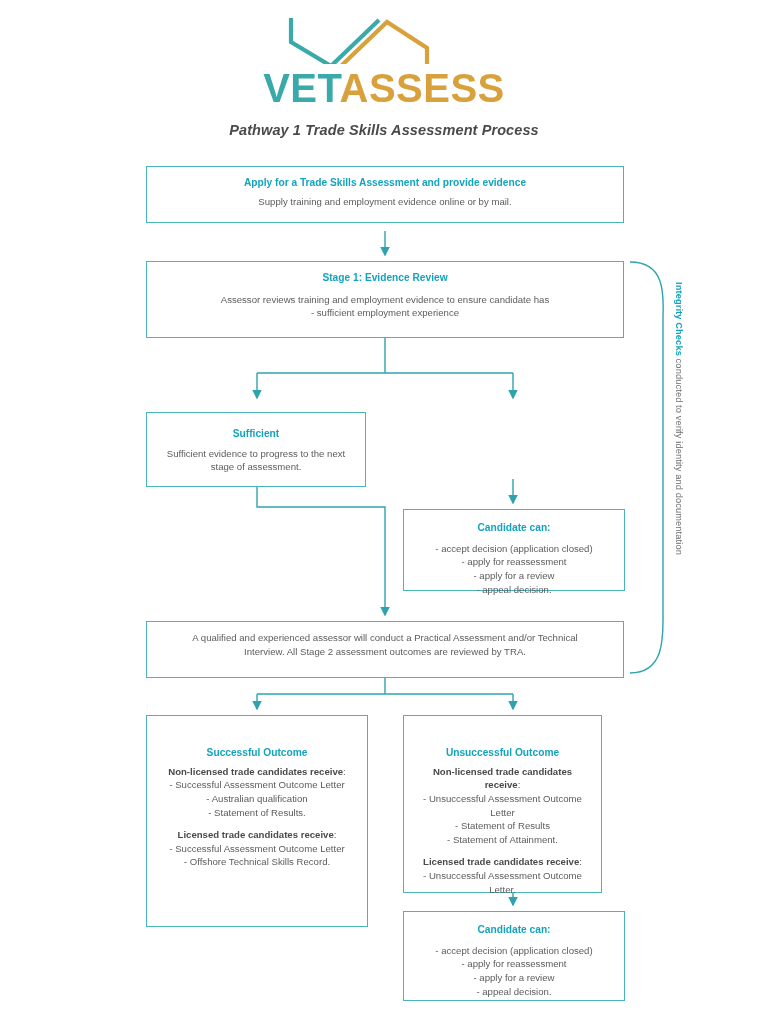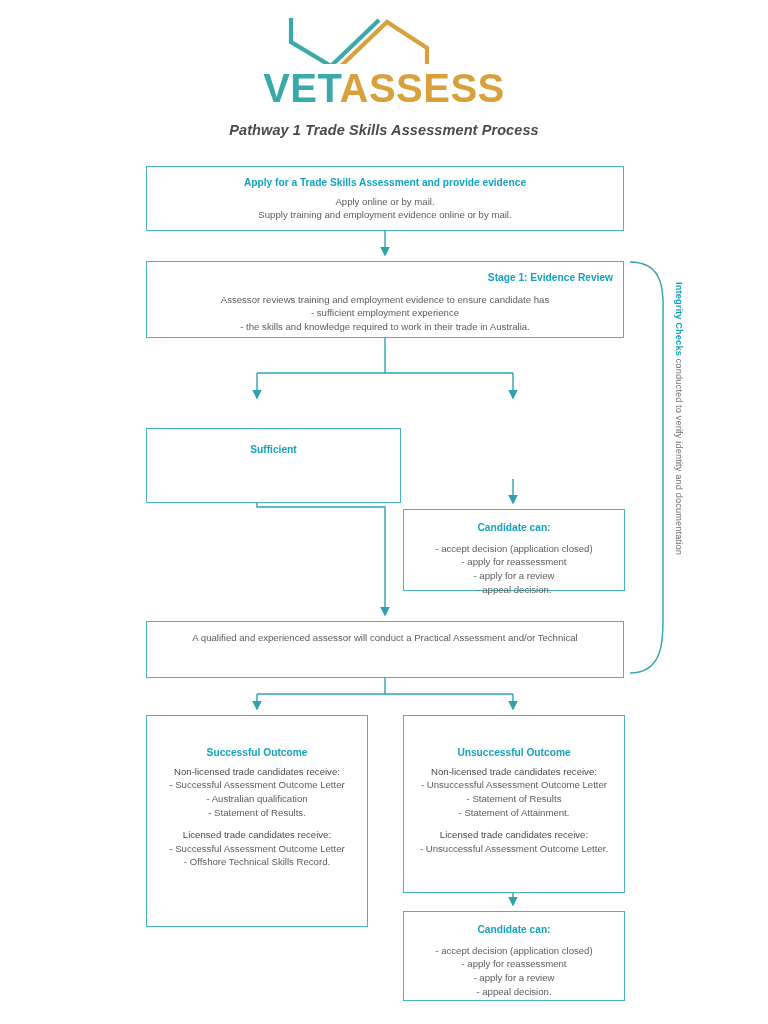--- a/index.html
+++ b/index.html
@@ -60,40 +60,40 @@
     font-size: 10.2px;
     line-height: 1.35;
     margin-bottom: 6px;
   }
   .box .bd {
     font-size: 9.6px;
     line-height: 1.42;
     color: #5b5c5e;
   }
   .box .bd .sub {
-    font-weight: normal;
+    font-weight: bold;
     color: #4a4a4c;
   }
   .box .bd .gap { display: block; height: 9px; }
 
   
-  #box-apply      { left: 146px; top: 166px; width: 478px; height: 65px; }
+  #box-apply      { left: 146px; top: 166px; width: 478px; height: 57px; }
   #box-stage1     { left: 146px; top: 261px; width: 478px; height: 77px; }
-  #box-sufficient { left: 146px; top: 428px; width: 255px; height: 75px; }
+  #box-sufficient { left: 146px; top: 412px; width: 220px; height: 75px; }
   #box-insufficient { left: 403px; top: 404px; width: 222px; height: 75px; }
   #box-cand1      { left: 403px; top: 509px; width: 222px; height: 82px; }
   #box-stage2     { left: 146px; top: 621px; width: 478px; height: 57px; }
   #box-success    { left: 146px; top: 715px; width: 222px; height: 212px; }
-  #box-unsuccess  { left: 403px; top: 715px; width: 222px; height: 178px; }
+  #box-unsuccess  { left: 403px; top: 715px; width: 199px; height: 178px; }
   #box-cand2      { left: 403px; top: 911px; width: 222px; height: 90px; }
 
   #box-cand1 .hd, #box-cand2 .hd { margin-bottom: 7px; }
   #box-success .hd, #box-unsuccess .hd { margin-bottom: 5px; }
   #box-apply .hd { margin-bottom: 5px; }
-  #box-stage1 .hd { margin-bottom: 8px; text-align: right; }
+  #box-stage1 .hd { margin-bottom: 8px; }
   #box-stage2 .hd { margin-bottom: 5px; }
   #box-sufficient .hd, #box-insufficient .hd { margin-bottom: 6px; }
   #box-sufficient, #box-insufficient { padding-top: 14px; }
   #box-cand1, #box-cand2 { padding-top: 11px; }
   #box-success, #box-unsuccess { padding-top: 30px; }
 
   
   #connectors {
     position: absolute; left: 0; top: 0;
     width: 768px; height: 1024px;
@@ -160,52 +160,55 @@
 
       <path d="M 513 893 L 513 905" marker-end="url(#arw)"></path>
 
       <path d="M 630 262 C 668 262 663 300 663 318 L 663 612 C 663 634 666 673 630 673" stroke="#2ea3ae" stroke-width="1.4"></path>
     </g>
   </svg>
 
   <div class="box" id="box-apply">
     <div class="hd">Apply for a Trade Skills Assessment and provide evidence</div>
     <div class="bd">
-      <div>Apply online or by mail.</div>
       <div>Supply training and employment evidence online or by mail.</div>
     </div>
   </div>
 
   <div class="box" id="box-stage1">
     <div class="hd">Stage 1: Evidence Review</div>
     <div class="bd">
       <div>Assessor reviews training and employment evidence to ensure candidate has</div>
       <div>- sufficient employment experience</div>
-      <div>- the skills and knowledge required to work in their trade in Australia.</div>
     </div>
   </div>
 
   <div class="box" id="box-sufficient">
     <div class="hd">Sufficient</div>
+    <div class="bd">
+      <div>Sufficient evidence to progress to the next</div>
+      <div>stage of assessment.</div>
+    </div>
   </div>
 
 
   <div class="box" id="box-cand1">
     <div class="hd">Candidate can:</div>
     <div class="bd">
       <div>- accept decision (application closed)</div>
       <div>- apply for reassessment</div>
       <div>- apply for a review</div>
       <div>- appeal decision.</div>
     </div>
   </div>
 
   <div class="box" id="box-stage2">
     <div class="bd">
       <div>A qualified and experienced assessor will conduct a  Practical Assessment and/or Technical</div>
+      <div>Interview. All Stage 2 assessment outcomes are reviewed by TRA.</div>
     </div>
   </div>
 
   <div class="box" id="box-success">
     <div class="hd">Successful Outcome</div>
     <div class="bd">
       <div><span class="sub">Non-licensed trade candidates receive</span>:</div>
       <div>- Successful Assessment Outcome Letter</div>
       <div>- Australian qualification</div>
       <div>- Statement of Results.</div>

